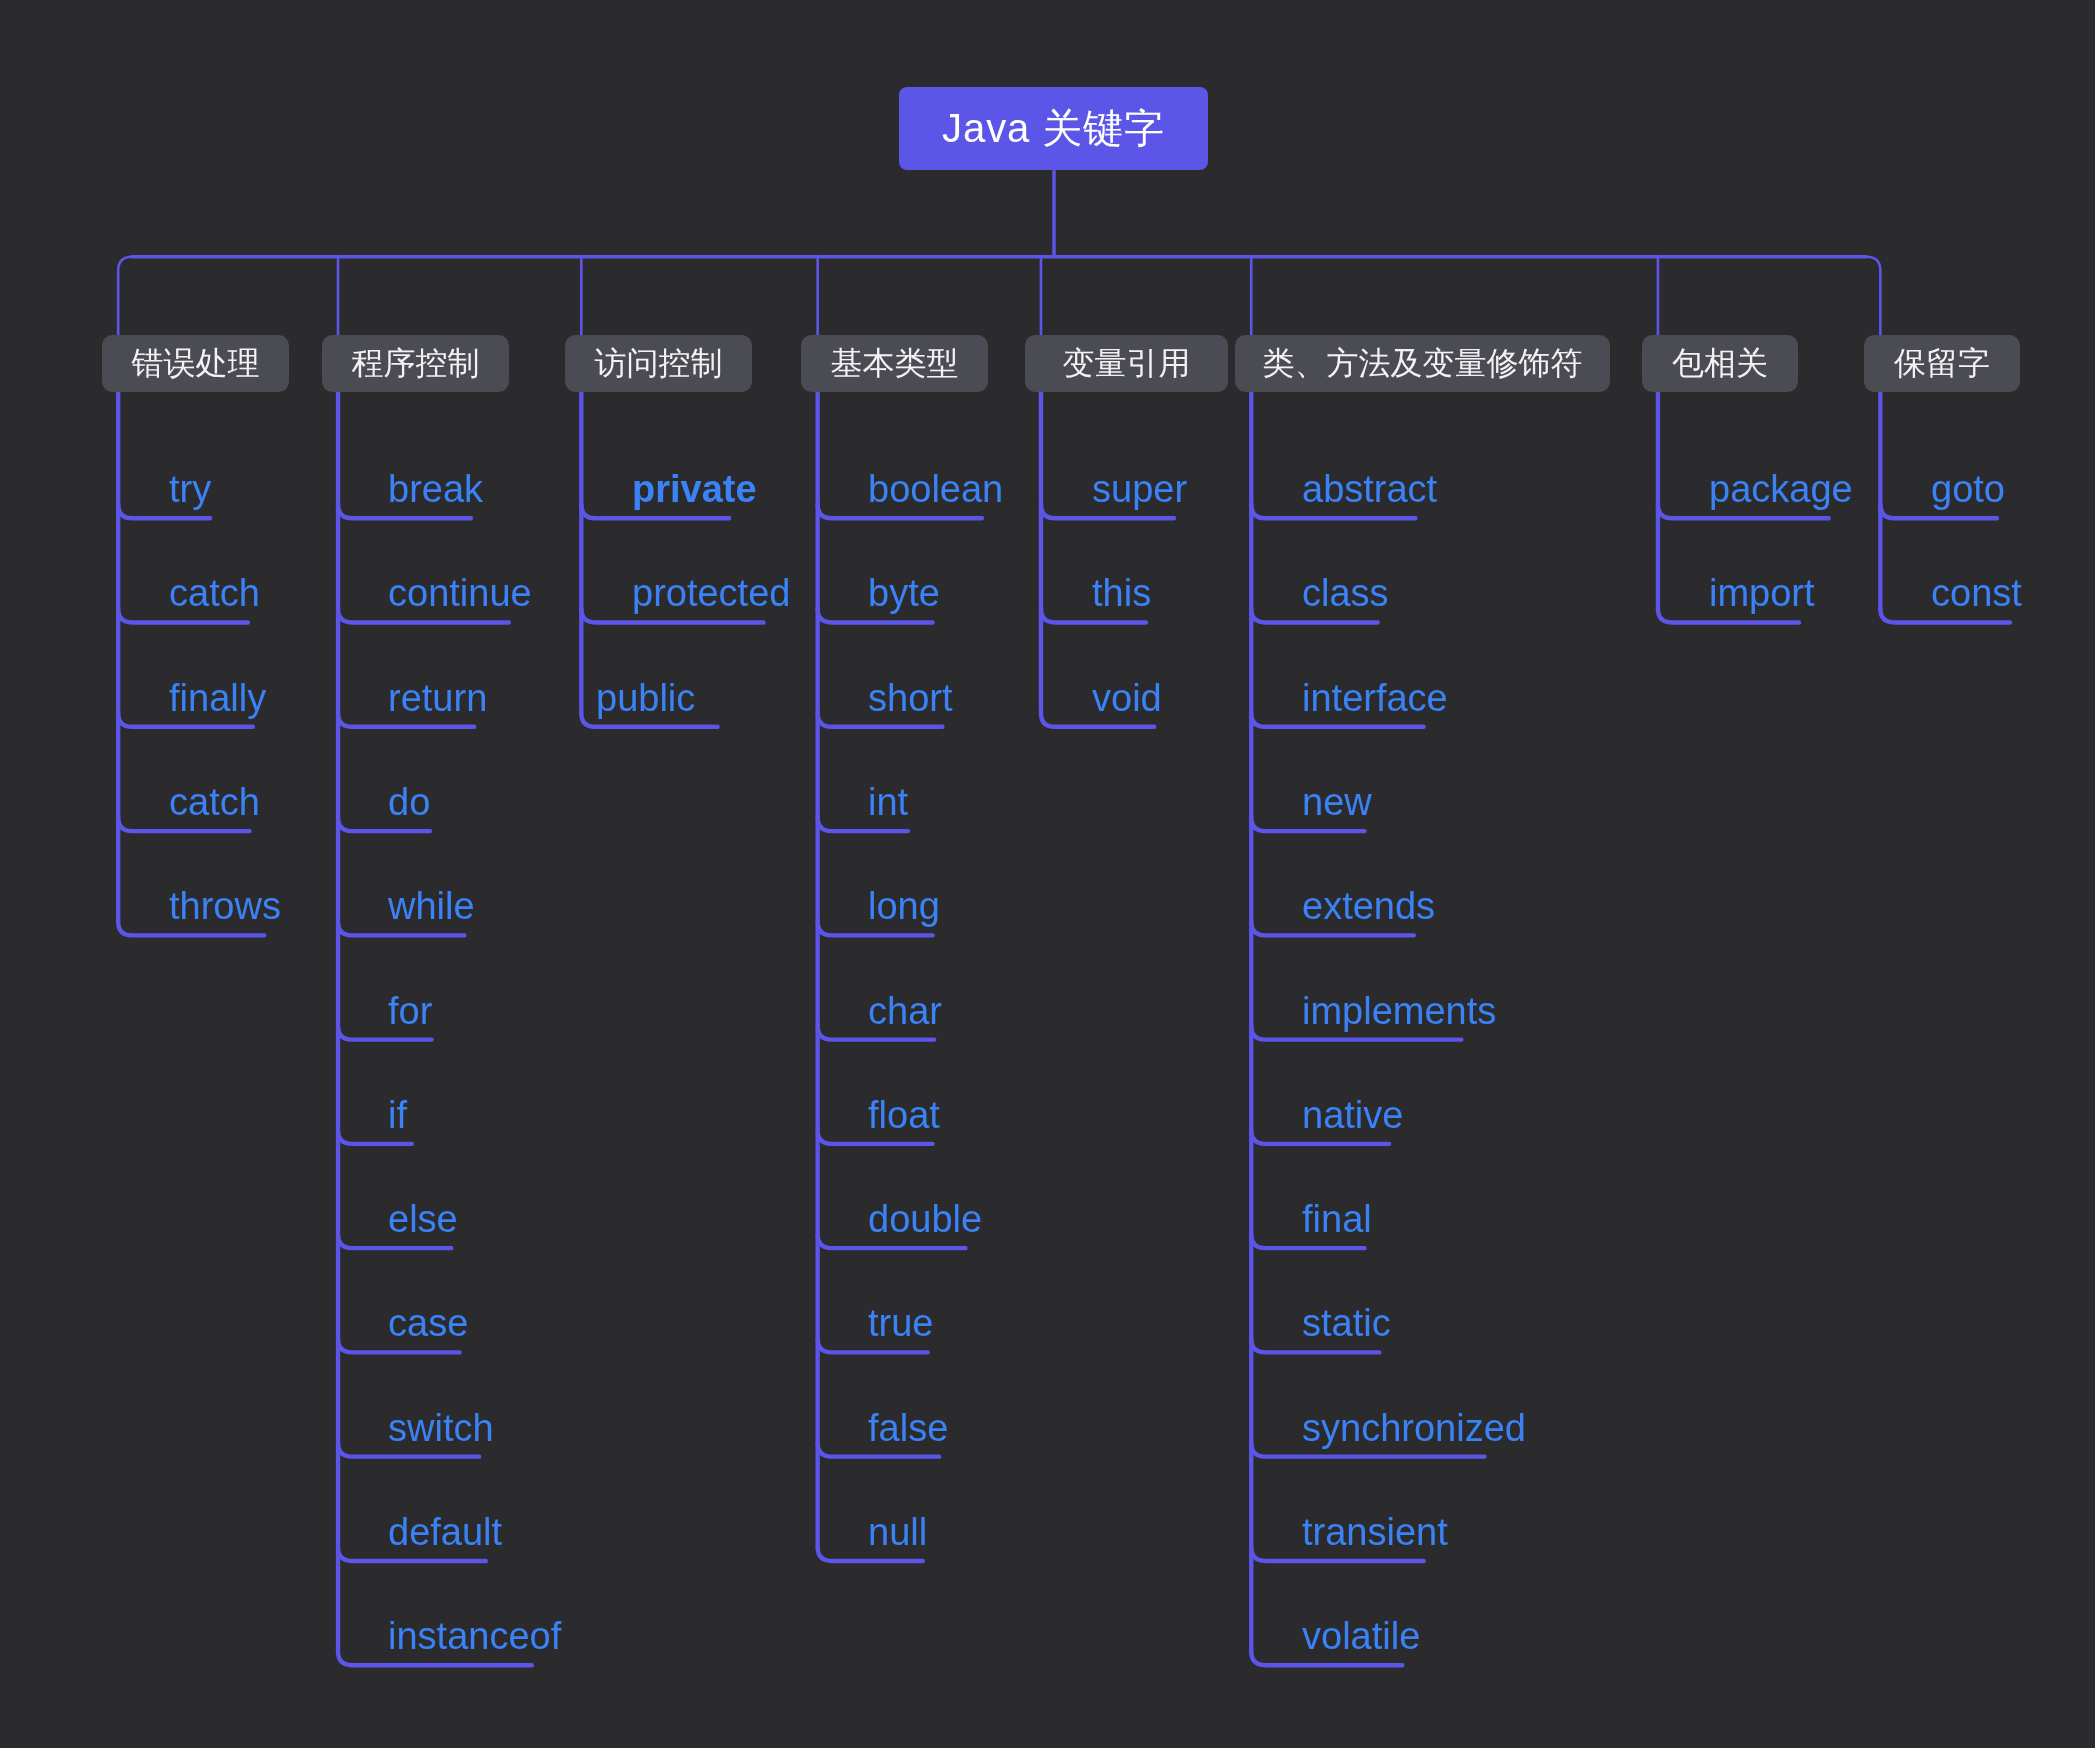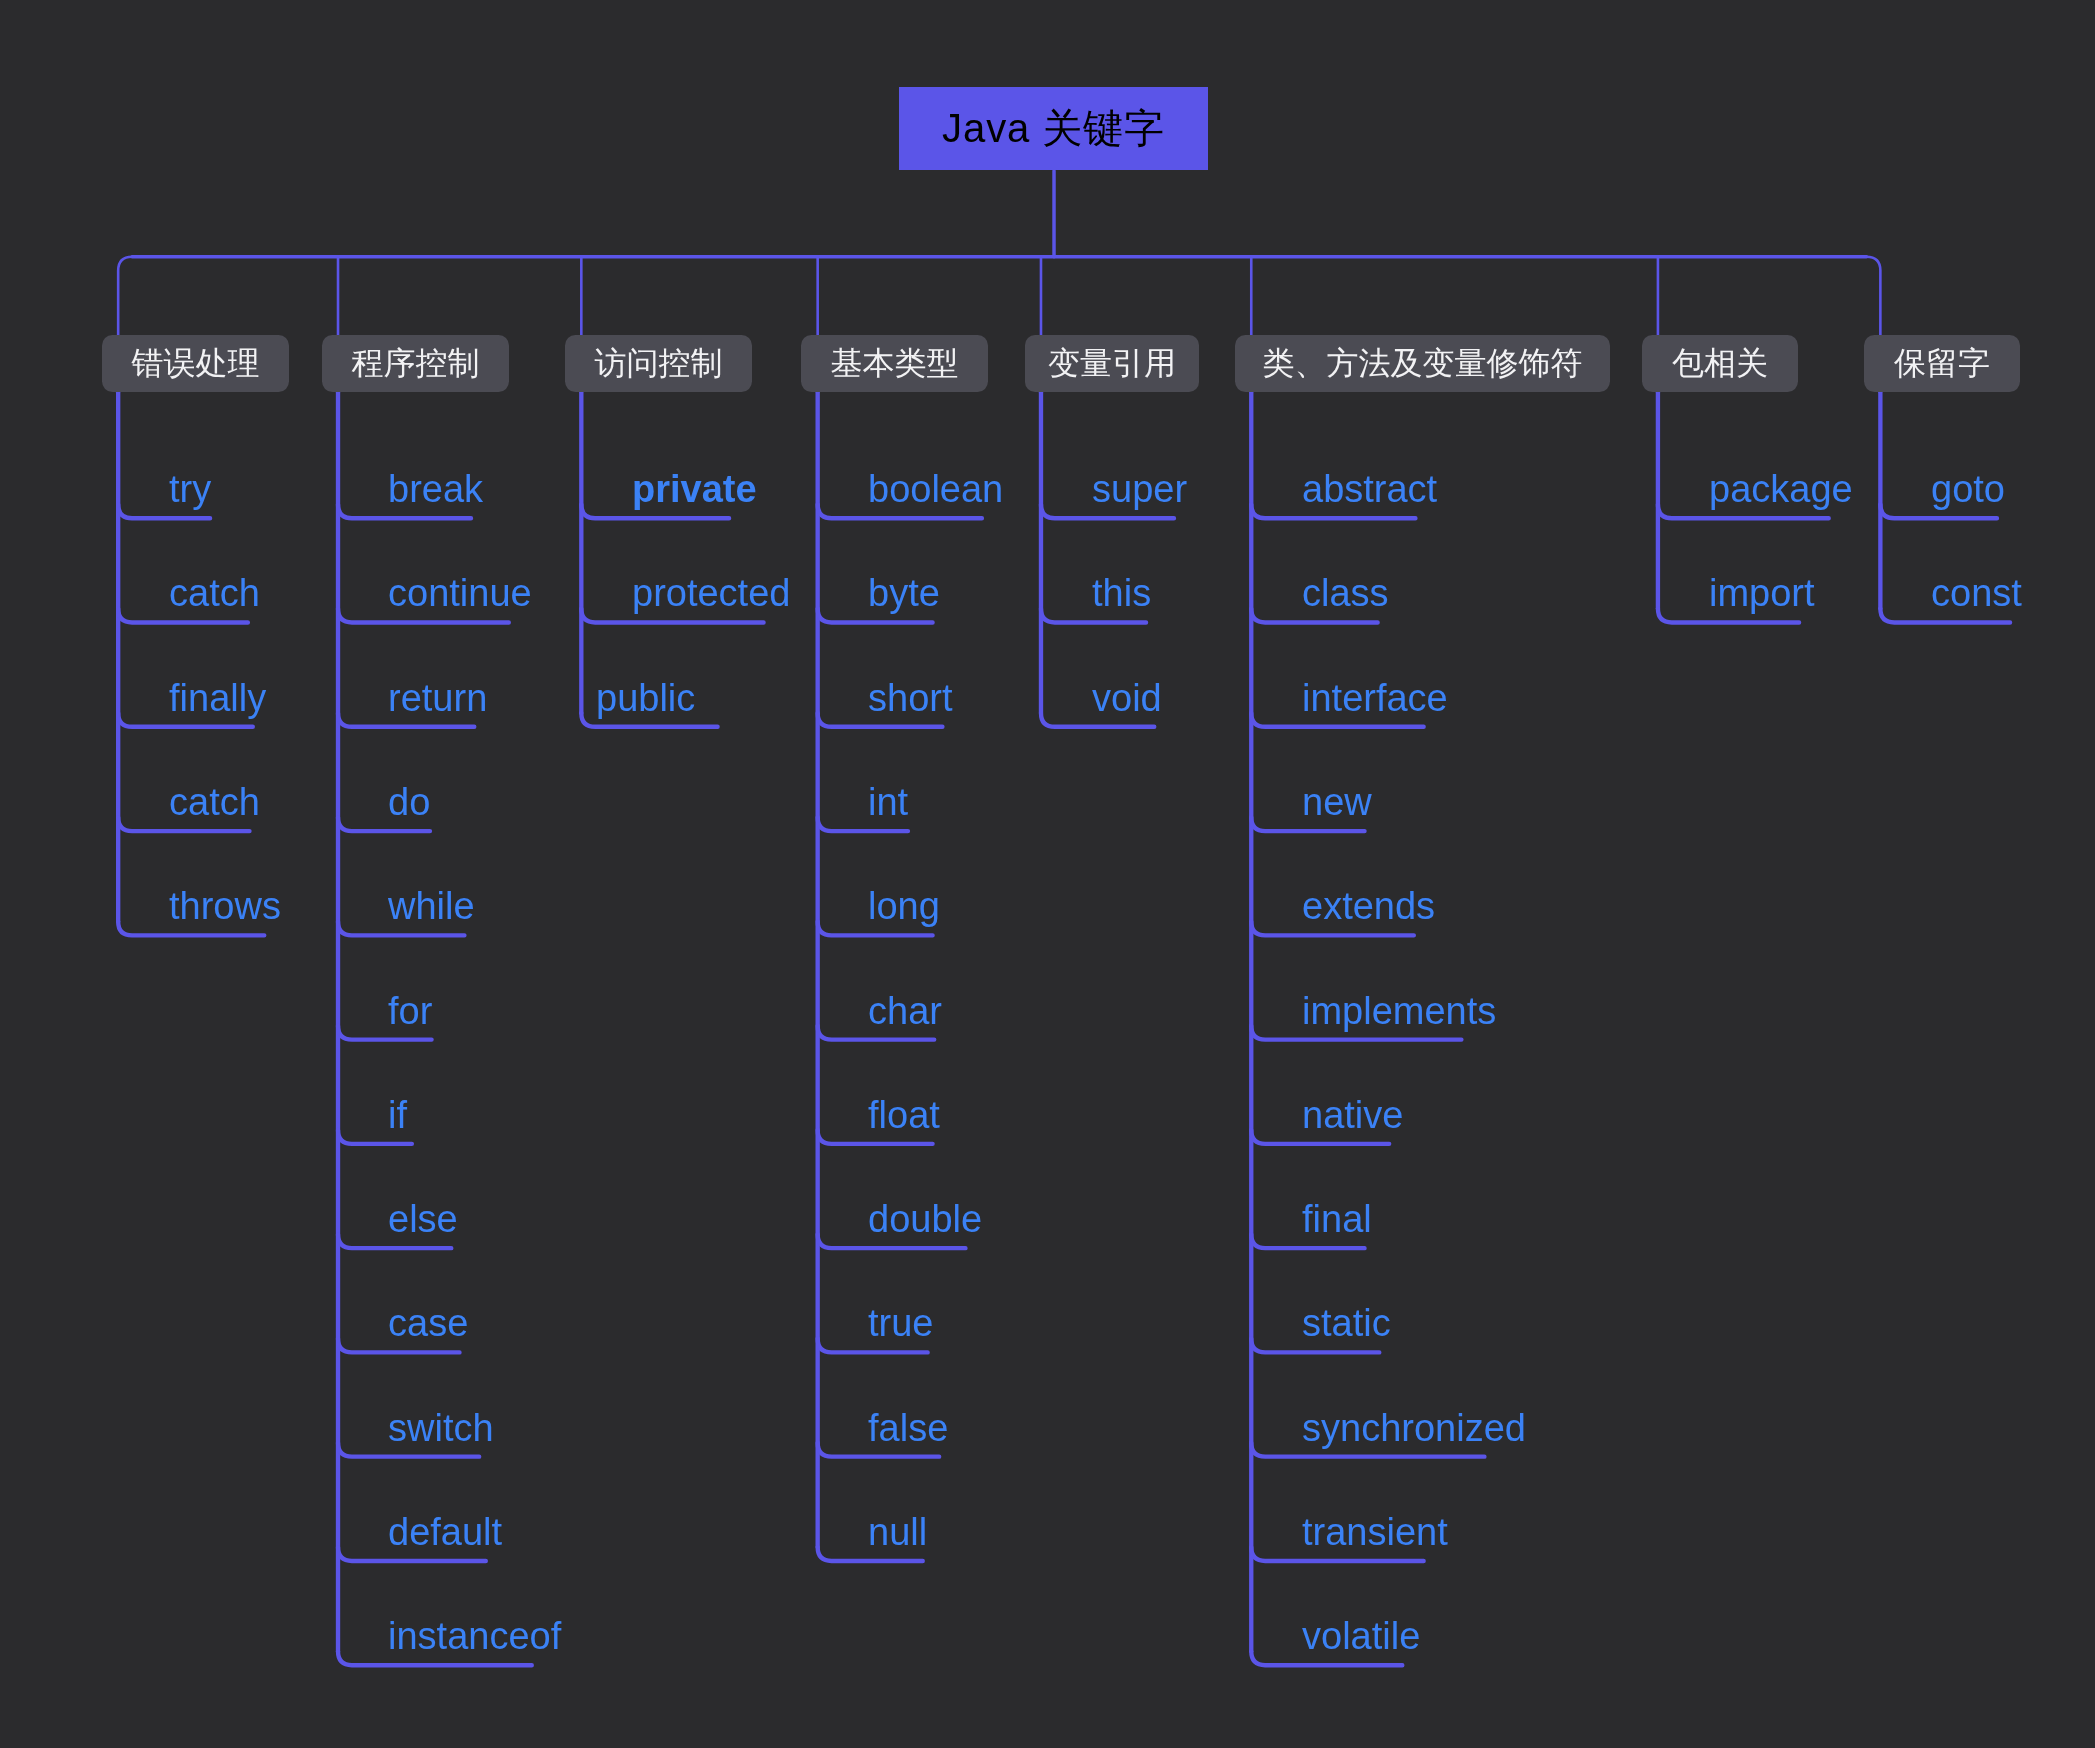--- a/index.html
+++ b/index.html
@@ -23,22 +23,22 @@
     position: absolute;
     left: 0;
     top: 0;
     width: 2095px;
     height: 1749px;
     pointer-events: none;
   }
   .root-node {
     position: absolute;
     background: #5b55e8;
-    color: #000000;
-    border-radius: 0;
+    color: #ffffff;
+    border-radius: 8px;
     font-size: 40px;
     letter-spacing: 0.9px;
     display: flex;
     align-items: center;
     justify-content: center;
     white-space: nowrap;
     box-sizing: border-box;
     padding: 0 31px;
   }
   .cat-node {
@@ -168,21 +168,21 @@
       <div class="leaf-node" style="left: 868px; top: 574px;">byte</div>
       <div class="leaf-node" style="left: 868px; top: 679px;">short</div>
       <div class="leaf-node" style="left: 868px; top: 783px;">int</div>
       <div class="leaf-node" style="left: 868px; top: 887px;">long</div>
       <div class="leaf-node" style="left: 868px; top: 992px;">char</div>
       <div class="leaf-node" style="left: 868px; top: 1096px;">float</div>
       <div class="leaf-node" style="left: 868px; top: 1200px;">double</div>
       <div class="leaf-node" style="left: 868px; top: 1304px;">true</div>
       <div class="leaf-node" style="left: 868px; top: 1409px;">false</div>
       <div class="leaf-node" style="left: 868px; top: 1513px;">null</div>
-      <div class="cat-node" style="left: 1010px; top: 335px; width: 174px; border-radius: 10px;">变量引用</div>
+      <div class="cat-node" style="left: 1010px; top: 335px; width: 203px; border-radius: 10px;">变量引用</div>
       <div class="leaf-node" style="left: 1092px; top: 470px; text-align: right;">super</div>
       <div class="leaf-node" style="left: 1092px; top: 574px;">this</div>
       <div class="leaf-node" style="left: 1092px; top: 679px;">void</div>
       <div class="cat-node" style="left: 1220px; top: 335px; width: 375px;">类、方法及变量修饰符</div>
       <div class="leaf-node" style="left: 1302px; top: 470px;">abstract</div>
       <div class="leaf-node" style="left: 1302px; top: 574px;">class</div>
       <div class="leaf-node" style="left: 1302px; top: 679px;">interface</div>
       <div class="leaf-node" style="left: 1302px; top: 783px;">new</div>
       <div class="leaf-node" style="left: 1302px; top: 887px;">extends</div>
       <div class="leaf-node" style="left: 1302px; top: 992px;">implements</div>

